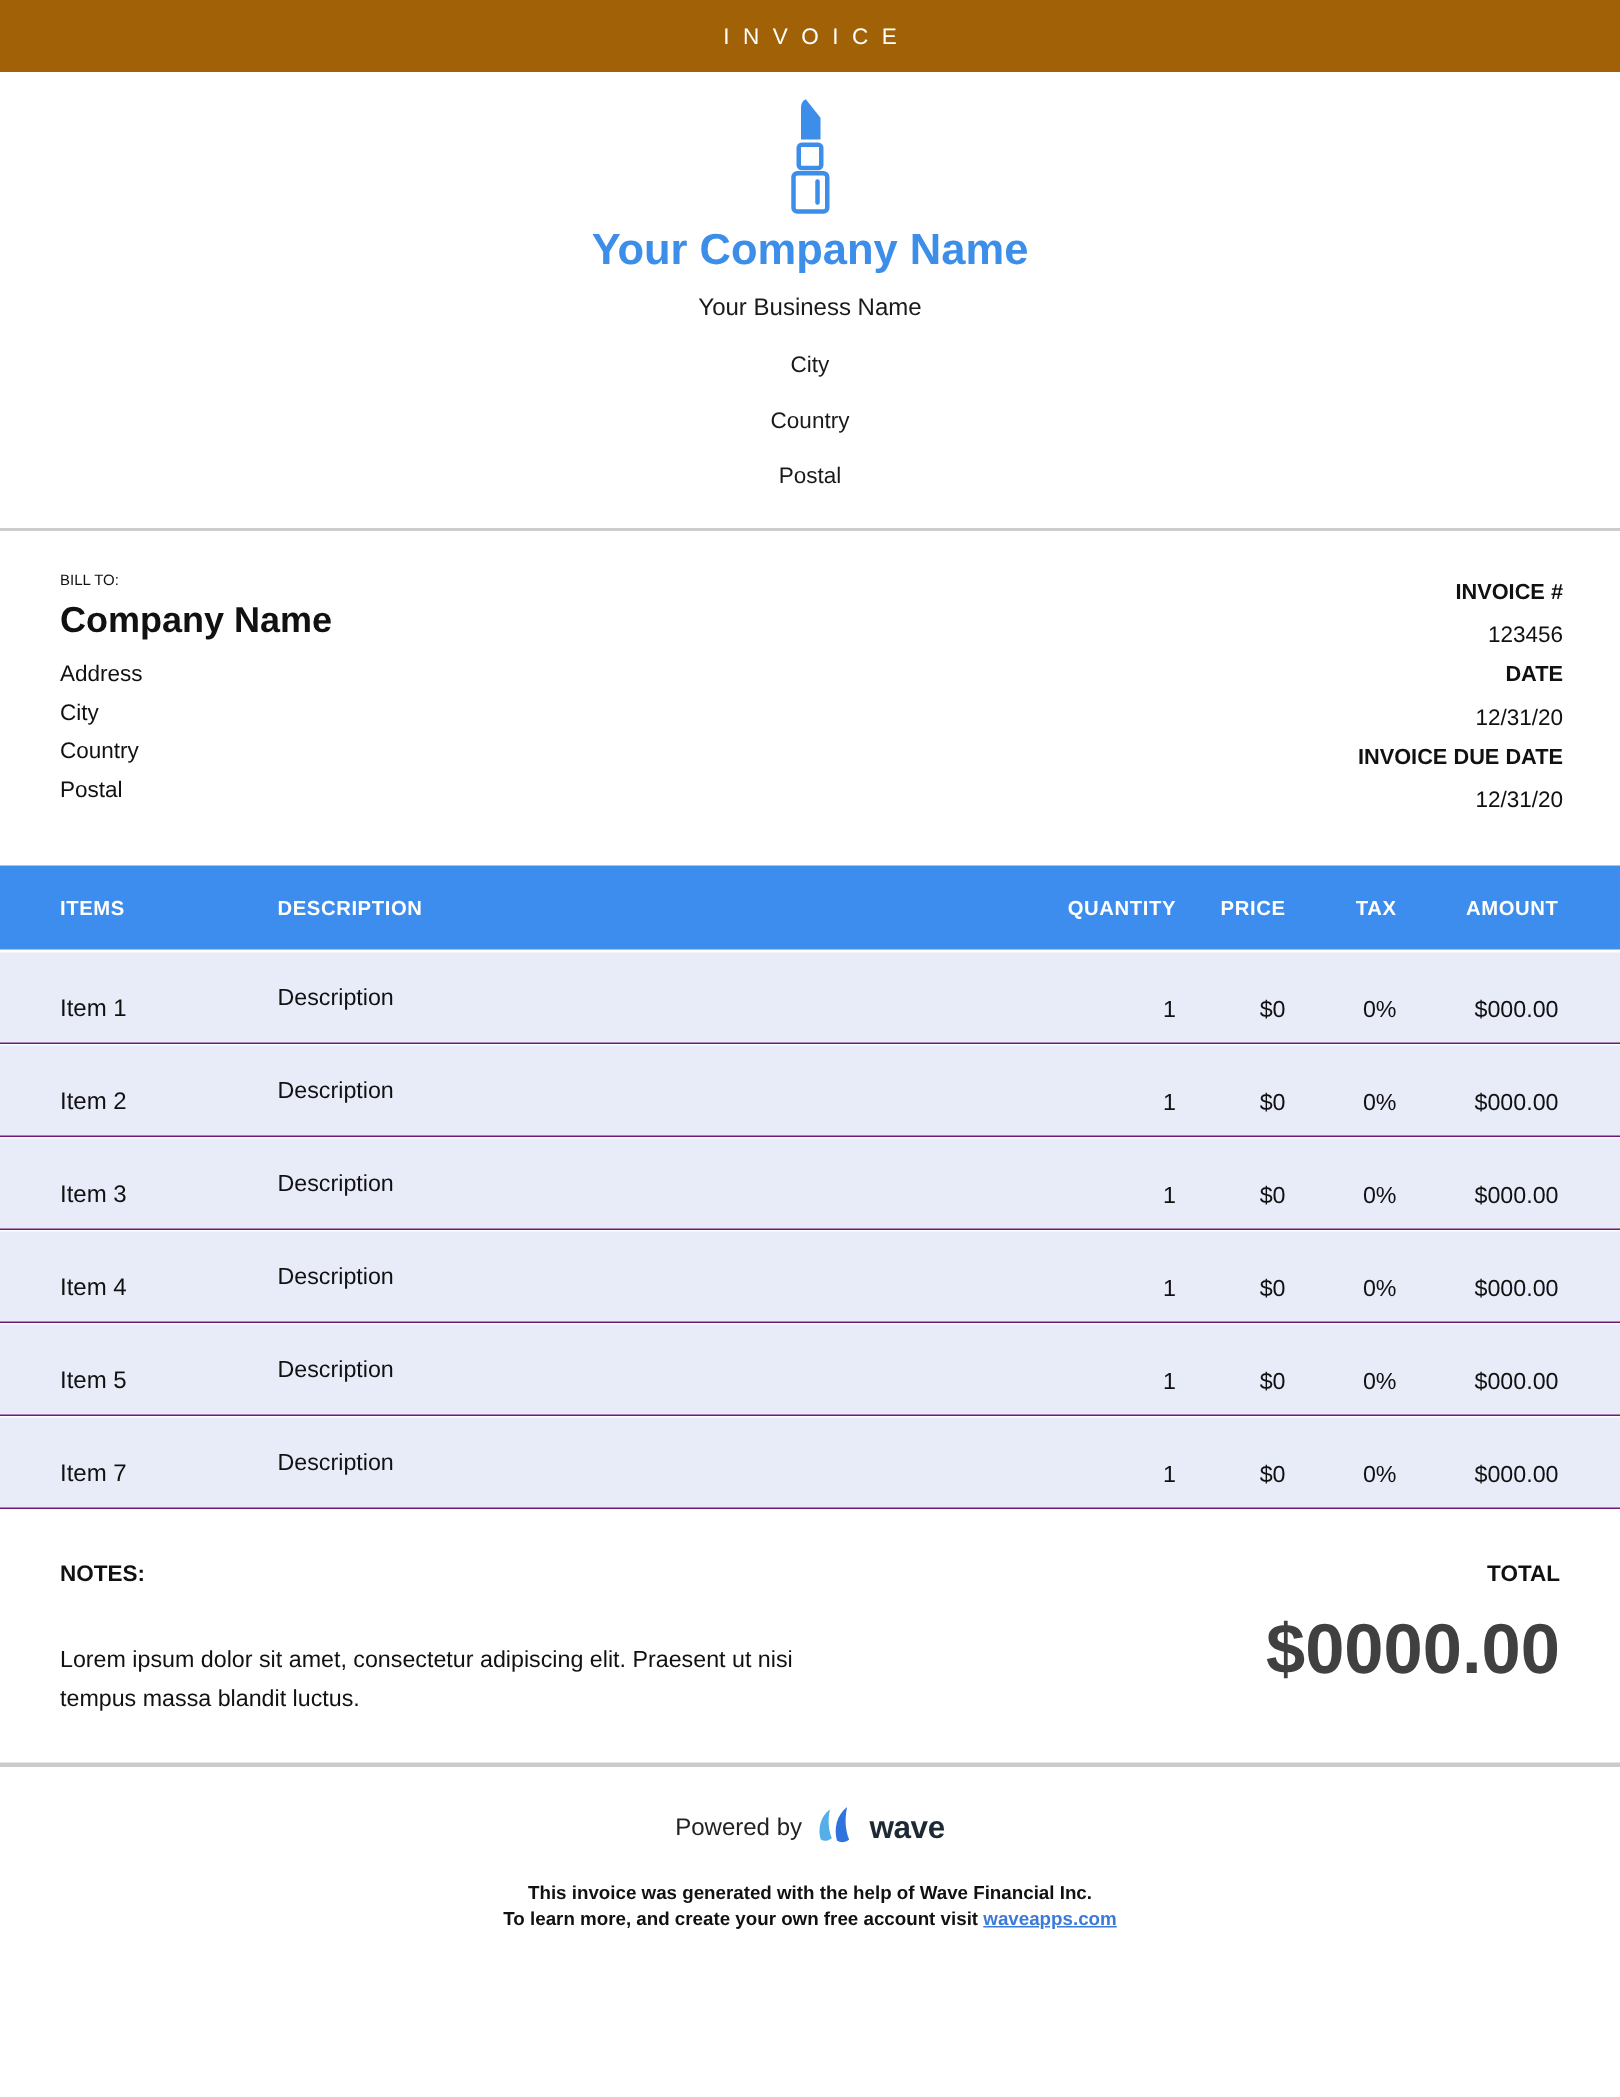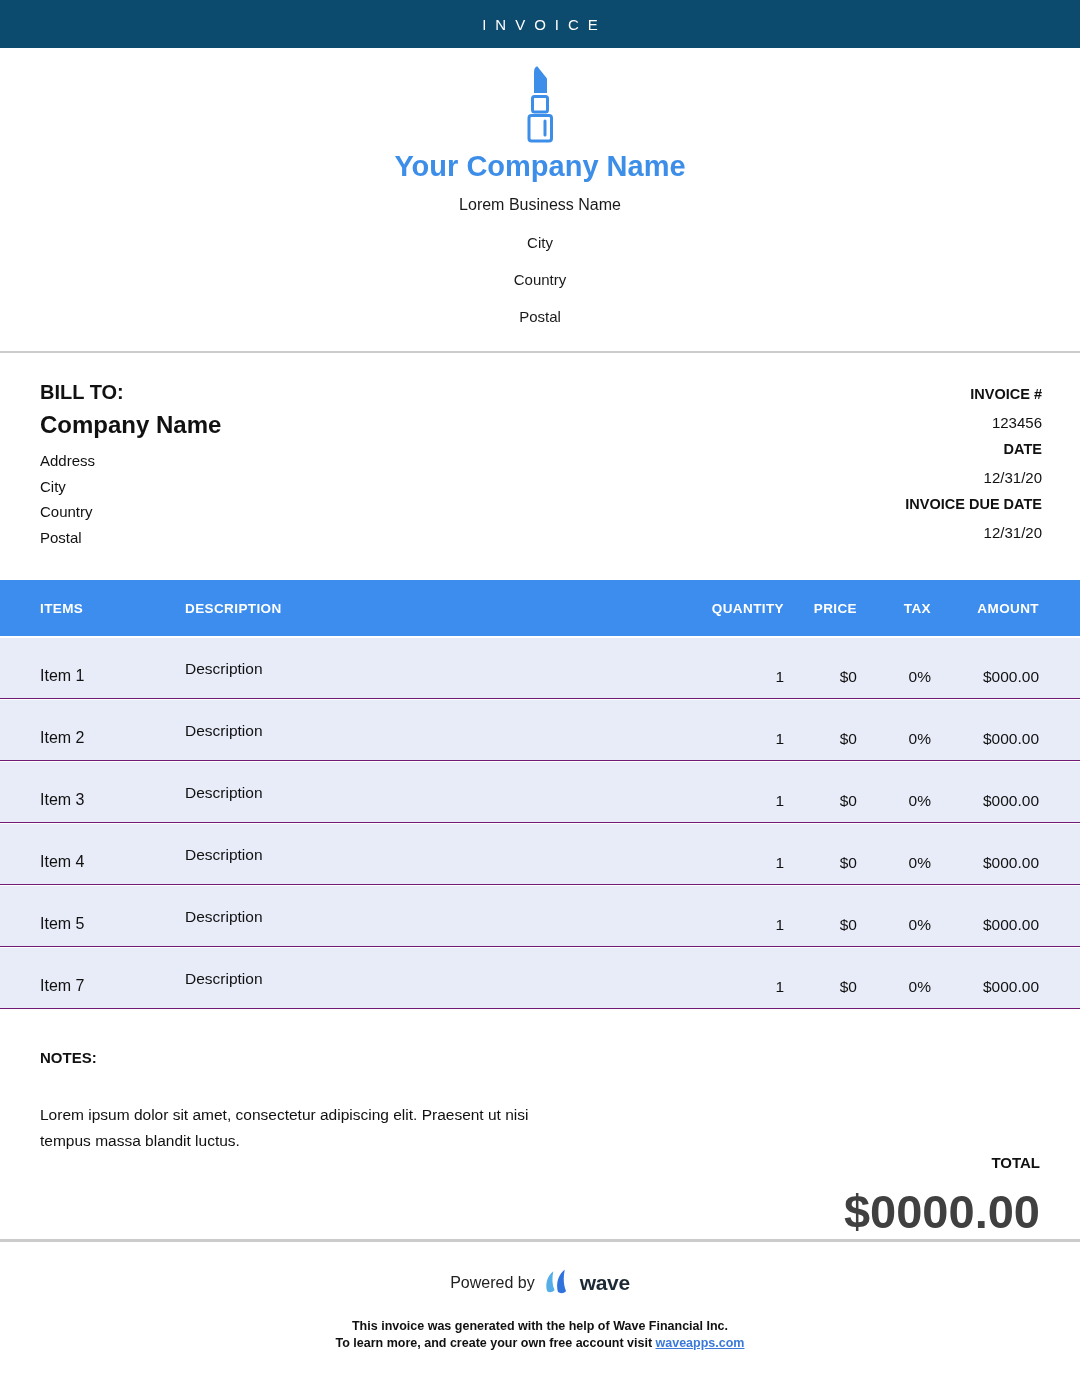--- a/index.html
+++ b/index.html
@@ -2,21 +2,21 @@
 <html><head>
 <meta charset="utf-8">
 <style>
   * { margin: 0; padding: 0; box-sizing: border-box; }
   html, body { background: #ffffff; }
   body { font-family: "Liberation Sans", "DejaVu Sans", sans-serif; color: #111; }
   .page { width: 1080px; height: 1398px; margin: 0 auto; background: #fff; overflow: hidden; }
 
   
   .top-banner {
-    height: 48px; background: #0c4a6e; display: flex;
+    height: 48px; background: #a16207; display: flex;
     align-items: center; justify-content: center;
   }
   .top-banner .banner-title {
     color: #ffffff; font-size: 15px; font-weight: 400;
     letter-spacing: 9px; padding-left: 9px;
   }
 
   
   .company-header { text-align: center; padding-top: 14px; }
   .logo-wrap { display: flex; justify-content: center; }
@@ -27,21 +27,21 @@
   .addr-line { font-size: 15px; color: #1a1a1a; margin-top: 20px; }
   .header-rule {
     border: 0; border-top: 2px solid #cccccc; margin-top: 26px;
   }
 
   
   .billing-section {
     display: flex; justify-content: space-between;
     padding: 28px 38px 30px 40px;
   }
-  .billto-label { font-size: 20px; font-weight: 700; }
+  .billto-label { font-size: 10px; font-weight: 400; }
   .billto-company { font-size: 24px; font-weight: 700; margin: 7px 17px 9px 0; }
   .billto-line { font-size: 15px; line-height: 25.5px; }
   .invoice-meta { text-align: right; }
   .meta-label { font-size: 14.5px; font-weight: 700; line-height: 27.5px; }
   .meta-value { font-size: 15px; line-height: 27.5px; }
 
   
   .tbl-grid {
     display: grid;
     grid-template-columns: 145px 1fr 90px 73px 74px 108px;
@@ -56,22 +56,22 @@
     background: #e8ecf9; height: 61px; margin-bottom: 1px;
     border-bottom: 1px solid #701a75; align-items: start;
   }
   .tbl-row:first-of-type { margin-top: 2px; }
   .cell-item { font-size: 16px; padding-top: 29px; }
   .cell-desc { font-size: 15.5px; padding-top: 22px; }
   .cell.num { font-size: 15.5px; padding-top: 30px; }
 
   
   .notes-total {
-    display: flex; justify-content: flex-end;
-    padding: 34px 40px 0 40px; height: 229px; flex-direction: column;
+    display: flex; justify-content: space-between;
+    padding: 34px 40px 0 40px; height: 168px;
   }
   .notes-label { font-size: 15px; font-weight: 700; }
   .notes-text {
     font-size: 15.5px; line-height: 26px; width: 525px; margin-top: 36px;
   }
   .total-block { text-align: right; }
   .total-label { font-size: 15px; font-weight: 700; }
   .total-amount {
     color: #404040; font-size: 47px; font-weight: 700; margin-top: 13px;
   }
@@ -104,21 +104,21 @@
       <span>
         <svg width="38" height="82" viewBox="0 0 38 82" fill="none">
           <path d="M13 31 L13 10 Q13 5.5 16.2 4.2 L26 16.5 L26 31 Z" fill="#3d8ee9"></path>
           <rect x="11.5" y="34.5" width="15" height="15.5" rx="2" stroke="#3d8ee9" stroke-width="3"></rect>
           <rect x="8" y="53.5" width="22.5" height="25.5" rx="2.5" stroke="#3d8ee9" stroke-width="3"></rect>
           <line x1="24" y1="59" x2="24" y2="73" stroke="#3d8ee9" stroke-width="3" stroke-linecap="round"></line>
         </svg>
       </span>
     </div>
     <div class="company-name">Your Company Name</div>
-    <div class="business-name">Lorem Business Name</div>
+    <div class="business-name">Your Business Name</div>
     <div class="addr-line">City</div>
     <div class="addr-line">Country</div>
     <div class="addr-line">Postal</div>
   </div>
 
   <hr class="header-rule">
 
   <div class="billing-section">
     <div class="billto-block">
       <div class="billto-label">BILL TO:</div>

